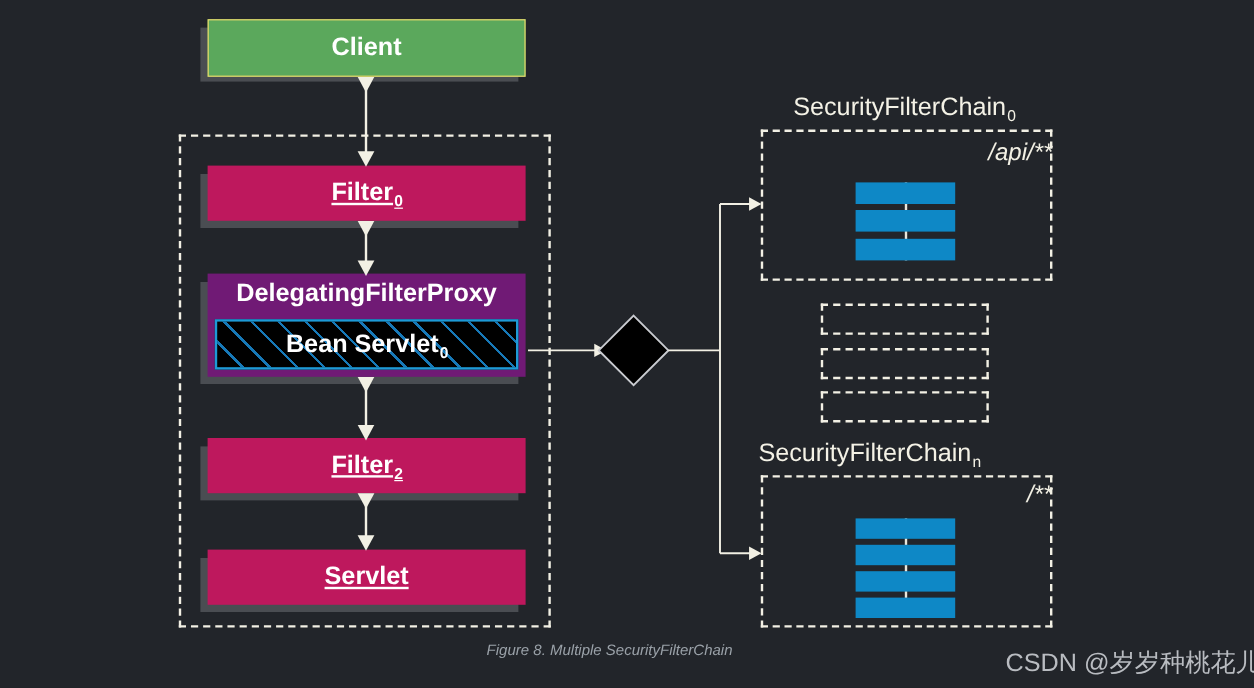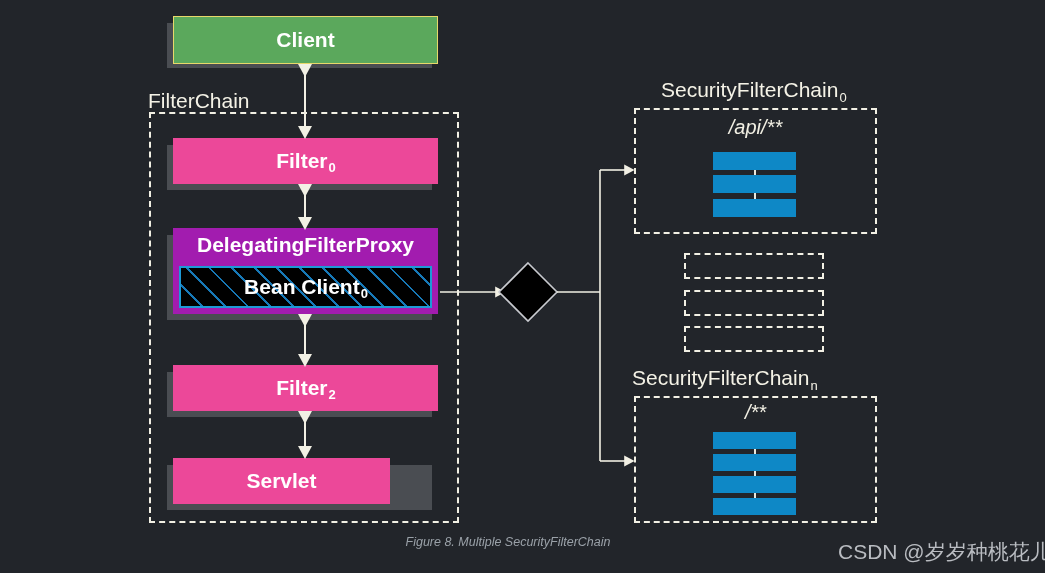--- a/index.html
+++ b/index.html
@@ -48,38 +48,39 @@
     color: #ffffff;
     font-weight: bold;
     font-size: 21px;
     z-index: 4;
   }
   .node-shadow {
     background: #4a4d52;
     z-index: 2;
   }
   .node.blue {
-    background: #ec4899;
+    background: #be185d;
+    text-decoration: underline;
   }
   .node.green {
     background: #5ba85c;
     border: 1px solid #e8d86a;
   }
   .node sub {
     font-size: 13px;
     vertical-align: baseline;
     position: relative;
     top: 6px;
     left: 1px;
     font-weight: bold;
   }
 
   
   .dfp-outer {
-    background: #a21caf;
+    background: #701a75;
     z-index: 4;
   }
   .dfp-title {
     color: #ffffff;
     font-weight: bold;
     font-size: 21px;
     text-align: center;
     line-height: 30px;
     padding-top: 2px;
   }
@@ -112,21 +113,21 @@
     left: 1px;
   }
 
   
   .chain-bar { background: #0e88c6; }
   .chain-connector { background: #e9e7dc; }
   .chain-path {
     color: #f2f0e4;
     font-size: 20px;
     font-style: italic;
-    text-align: center;
+    text-align: right;
     white-space: nowrap;
   }
   .placeholder-box { border: 2px dashed #f2f0e4; }
 
   
   svg.overlay {
     position: absolute;
     left: 0; top: 0;
     width: 1045px; height: 573px;
     pointer-events: none;
@@ -155,48 +156,45 @@
 </head>
 <body>
 
 <div id="canvas">
 
   <div class="abs node-shadow" style="left:167px; top:23px; width:265px; height:45px;"></div>
   <div class="abs node green" style="left:173px; top:16px; width:265px; height:48px;">
     <span>Client</span>
   </div>
 
-  <div class="abs group-label" style="left:148px; top:89px;">
-    <span>FilterChain</span>
-  </div>
   <div class="abs dashed-group" style="left:149px; top:112px; width:310px; height:411px;"></div>
 
   <div class="abs node-shadow" style="left:167px; top:145px; width:265px; height:45px;"></div>
   <div class="abs node blue" style="left:173px; top:138px; width:265px; height:46px;">
     <span>Filter</span>
       <sub>0</sub>
   </div>
 
   <div class="abs node-shadow" style="left:167px; top:235px; width:265px; height:85px;"></div>
   <div class="abs dfp-outer" style="left:173px; top:228px; width:265px; height:86px;">
     <div class="dfp-title">DelegatingFilterProxy</div>
     <div class="bean-filter">
-      <span>Bean Client</span>
+      <span>Bean Servlet</span>
         <sub>0</sub>
     </div>
   </div>
 
   <div class="abs node-shadow" style="left:167px; top:372px; width:265px; height:45px;"></div>
   <div class="abs node blue" style="left:173px; top:365px; width:265px; height:46px;">
     <span>Filter</span>
       <sub>2</sub>
   </div>
 
   <div class="abs node-shadow" style="left:167px; top:465px; width:265px; height:45px;"></div>
-  <div class="abs node blue" style="left:173px; top:458px; width:217px; height:46px;">
+  <div class="abs node blue" style="left:173px; top:458px; width:265px; height:46px;">
     <span>Servlet</span>
   </div>
 
   <div class="abs diamond-label" style="left:521px; top:281px; width:16px; text-align:center;">
     <span>?</span>
   </div>
 
   <div class="abs group-label" style="left:661px; top:78px;">
     <span>SecurityFilterChain</span><sub>0</sub>
   </div>

